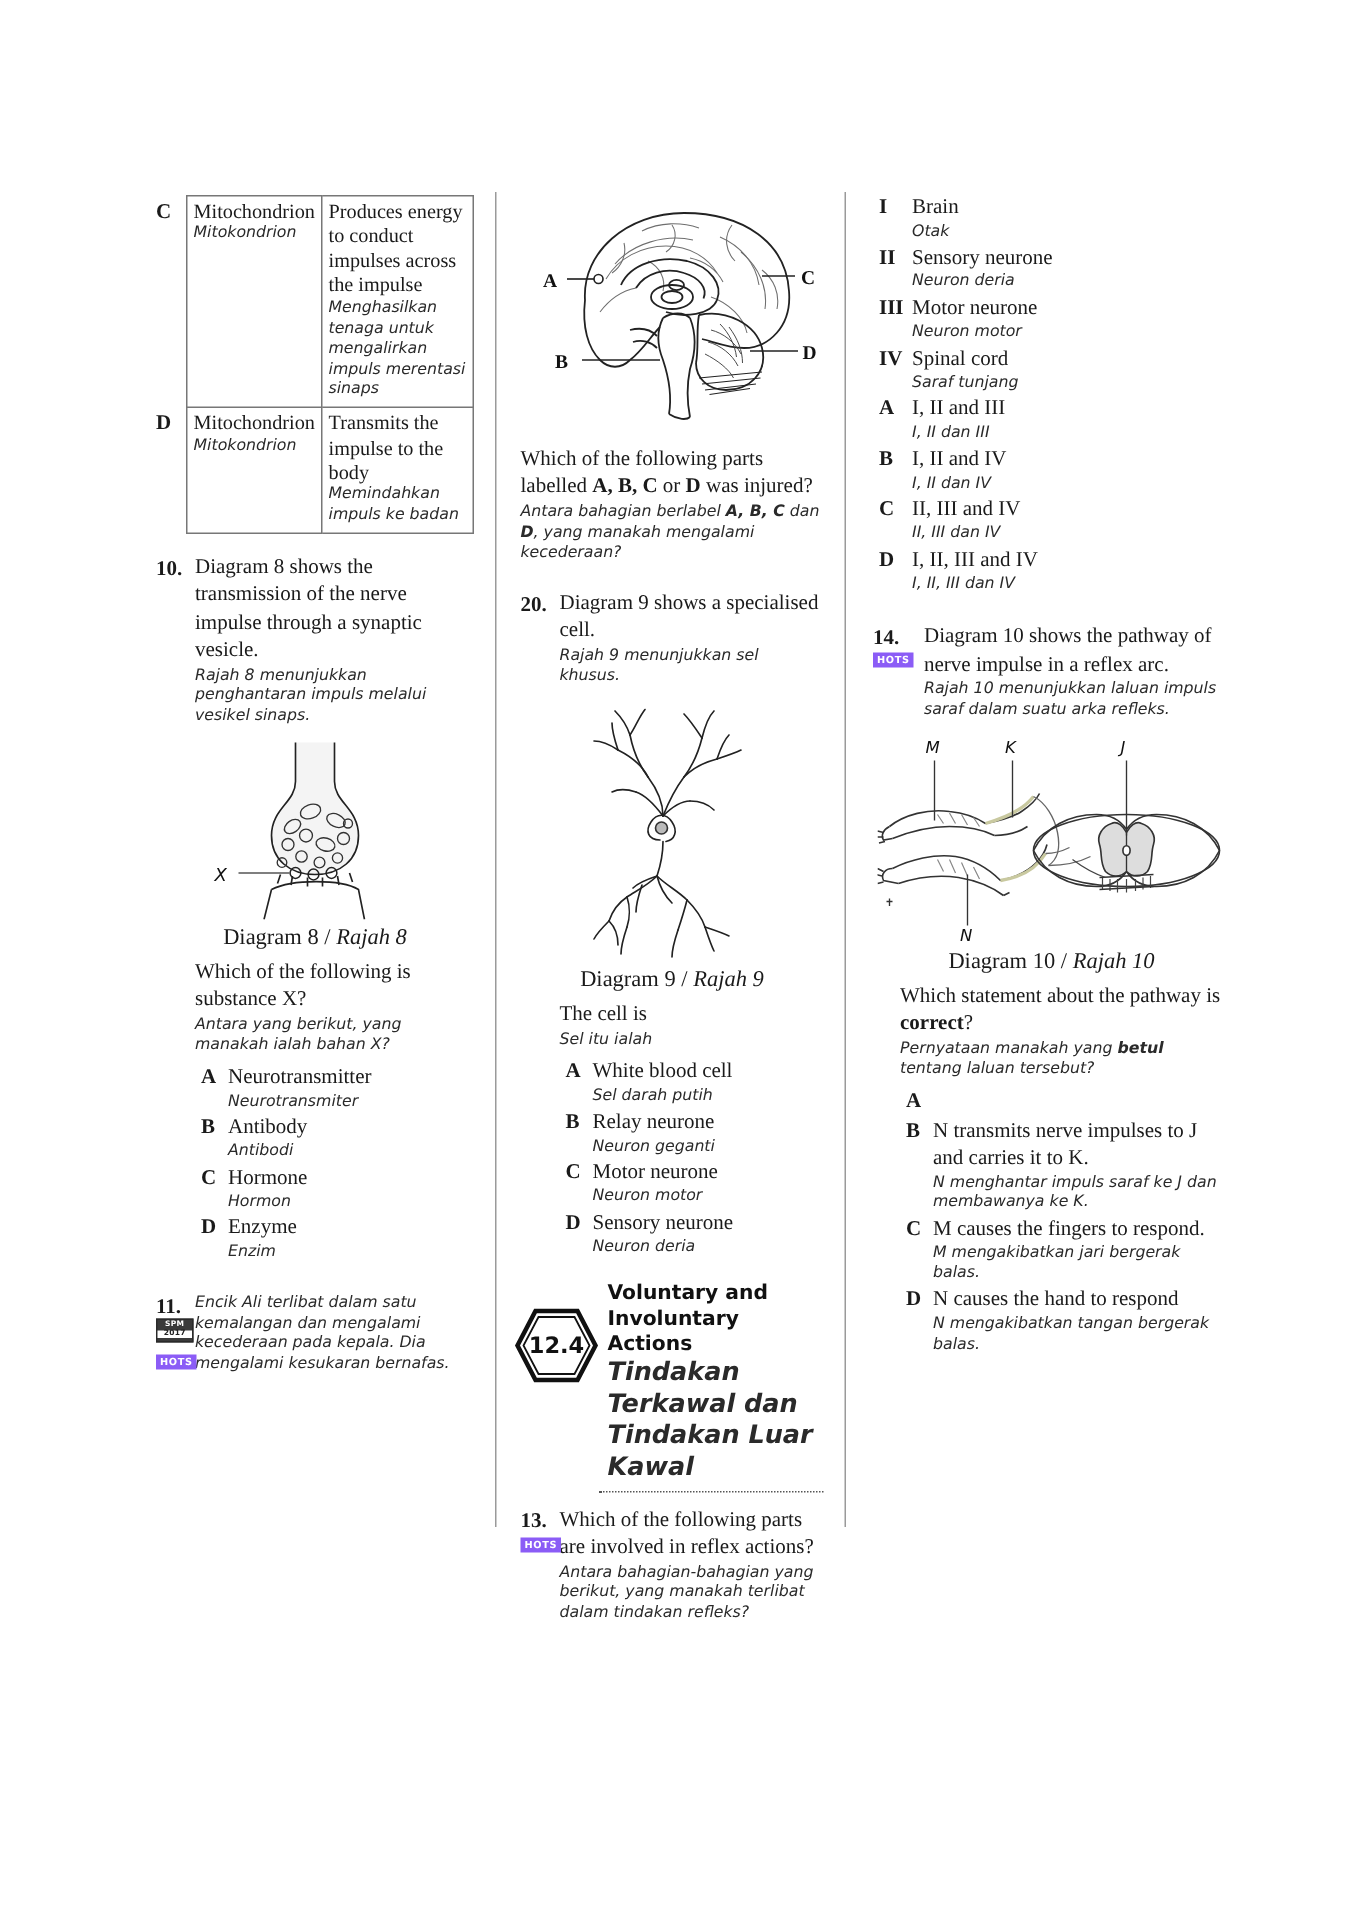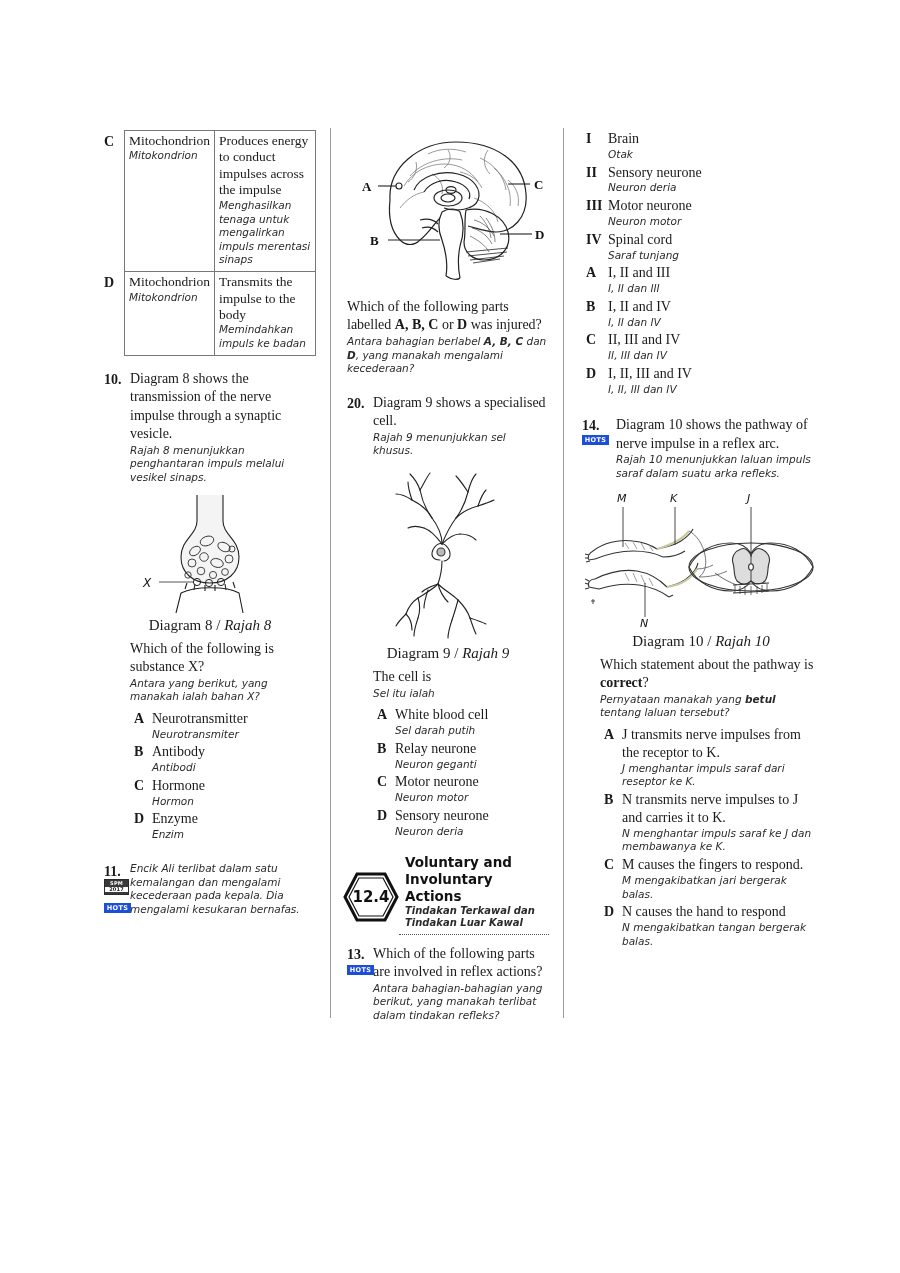--- a/index.html
+++ b/index.html
@@ -97,21 +97,21 @@
   }
   .badge-spm .yr{
     display:block;
     background:#fff;
     color:#222;
     font-size:5px;
     margin-top:1px;
   }
   .badge-hots{
     width:27px; height:10px;
-    background:#1d4ed8;
+    background:#8b5cf6;
     color:#fff;
     font-family:"DejaVu Sans", sans-serif;
     font-size:6.5px;
     font-weight:bold;
     line-height:10px;
     text-align:center;
     letter-spacing:.4px;
     box-sizing:border-box;
   }
 
@@ -174,21 +174,21 @@
   }
   .chapter-title{
     margin-left:58px;
     font-family:"DejaVu Sans", sans-serif;
     font-weight:bold;
     font-size:13.5px;
     line-height:1.24;
     color:#111;
   }
   .chapter-title .my{
-    font-size:10px; font-weight:bold; font-style:italic;
+    font-size:17px; font-weight:bold; font-style:italic;
     line-height:1.25;
   }
   .dotline{
     border-bottom:1px dotted #555;
     margin-top:4px;
     margin-left:52px;
   }
 </style>
 </head>
 <body>
@@ -675,24 +675,20 @@
       </div>
 
       <div class="stem ind3">
         <span class="en"><span>Which statement about the pathway is </span><b>correct</b><span>?</span></span>
         <span class="my"><span>Pernyataan manakah yang </span><b class="my-b">betul</b><span> tentang laluan tersebut?</span></span>
       </div>
 
       <div class="choices stem ind3">
         <div class="choice">
           <div class="ch-lbl">A</div>
-          <div class="ch-txt">
-            <span>J transmits nerve impulses from the receptor to K.</span>
-            <span class="my">J menghantar impuls saraf dari reseptor ke K.</span>
-          </div>
         </div>
         <div class="choice">
           <div class="ch-lbl">B</div>
           <div class="ch-txt">
             <span>N transmits nerve impulses to J and carries it to K.</span>
             <span class="my">N menghantar impuls saraf ke J dan membawanya ke K.</span>
           </div>
         </div>
         <div class="choice">
           <div class="ch-lbl">C</div>

